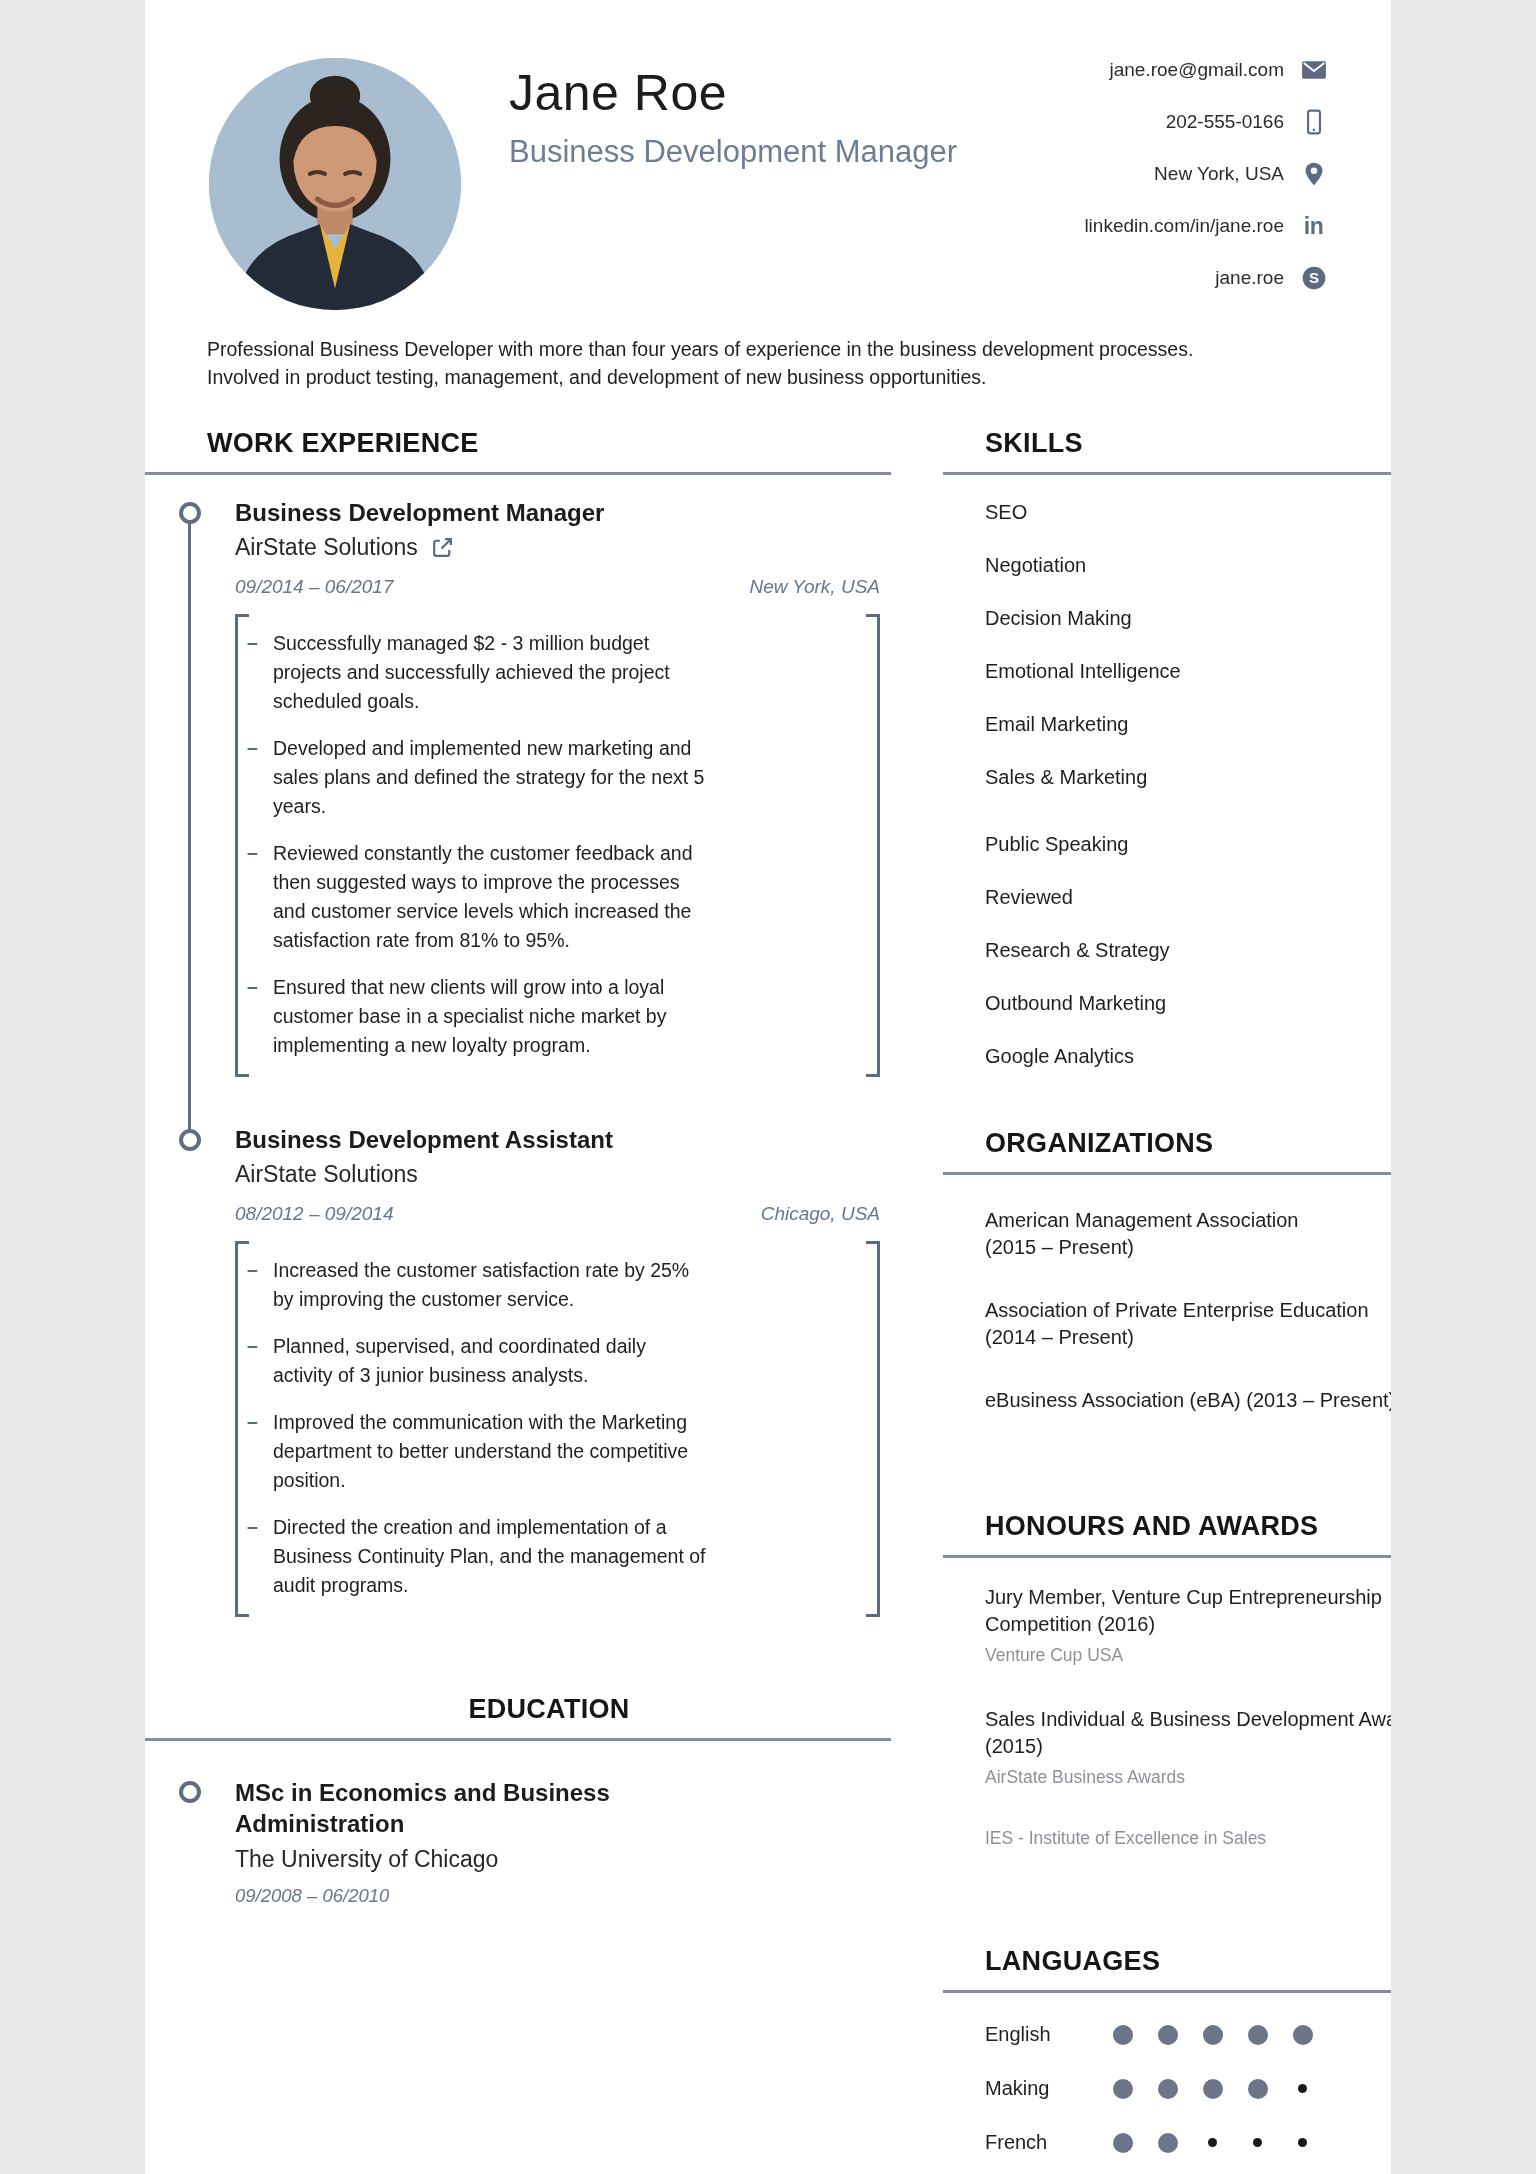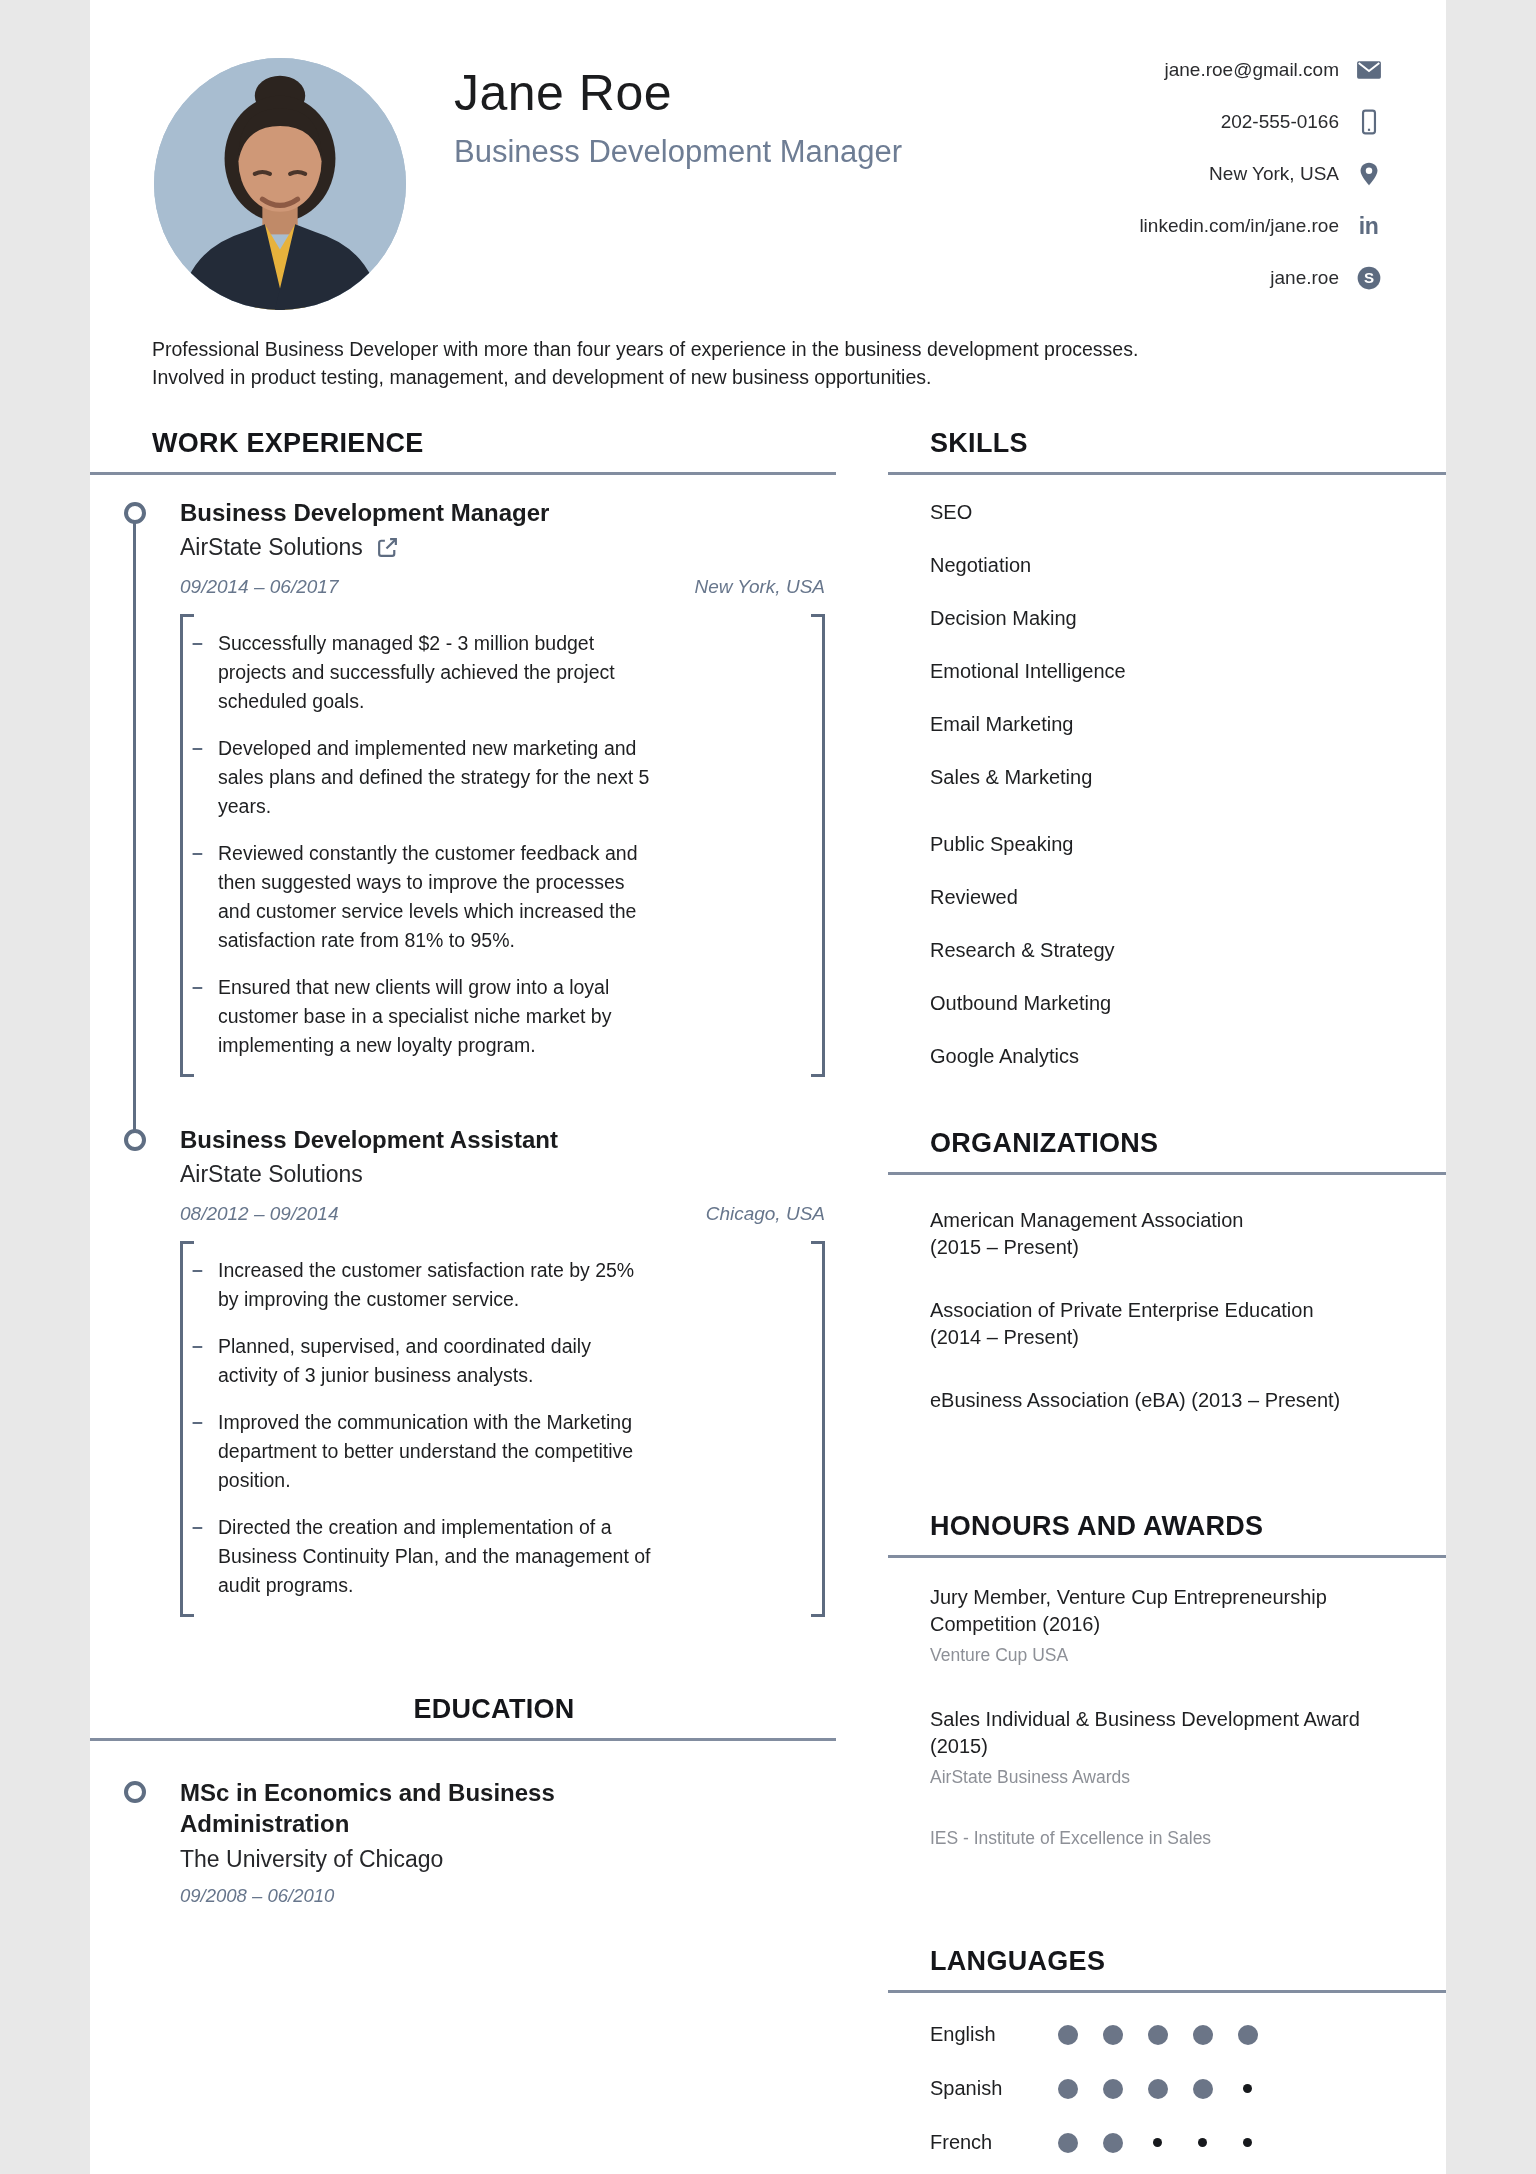--- a/index.html
+++ b/index.html
@@ -11,21 +11,21 @@
     --ink:#1e1f21;
     --head:#15161a;
     --subtitle:#6e7d94;
     --dot-filled:#6b7587;
     --dot-empty:#17191d;
   }
   *{margin:0;padding:0;box-sizing:border-box;}
   html,body{background:#e8e8e8;}
   .page{
     position:relative;
-    width:1356px;height:2174px;
+    width:1246px;height:2174px;
     margin:0 auto;
     background:#ffffff;
     font-family:"Liberation Sans","DejaVu Sans",sans-serif;
     color:var(--ink);
     overflow:hidden;
   }
   
   .photo{
     position:absolute;left:64px;top:58px;
     width:252px;height:252px;border-radius:50%;
@@ -349,21 +349,21 @@
             <span class="dot-slot">
               <span class="dot filled"></span>
             </span>
             <span class="dot-slot">
               <span class="dot filled"></span>
             </span>
           </span>
         </div>
 
         <div class="lang-row">
-          <span class="lang-name">Spanish</span>
+          <span class="lang-name">Making</span>
           <span class="dots">
             <span class="dot-slot">
               <span class="dot filled"></span>
             </span>
             <span class="dot-slot">
               <span class="dot filled"></span>
             </span>
             <span class="dot-slot">
               <span class="dot filled"></span>
             </span>

